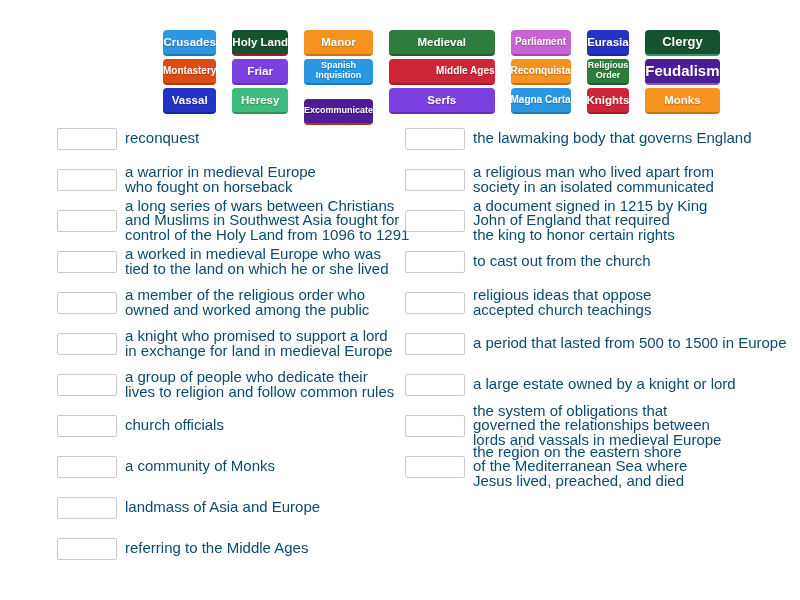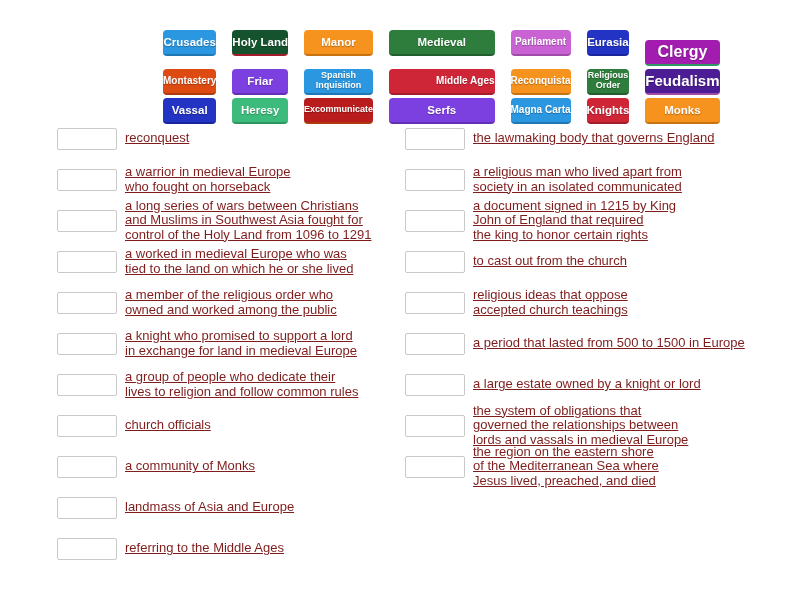--- a/index.html
+++ b/index.html
@@ -30,21 +30,21 @@
 
   
   .col { position: absolute; display: flex; flex-direction: column; }
   .col-left  { left: 57px;  top: 118px; width: 342px; }
   .col-right { left: 405px; top: 118px; width: 380px; justify-content: space-between; }
   .def-row { height: 41px; display: flex; align-items: center; gap: 8px; }
   .answer-slot {
     width: 60px; height: 22px; flex-shrink: 0; box-sizing: border-box;
     background: #ffffff; border: 1px solid #c9c9c9; border-radius: 2px;
   }
-  .def-text { font-size: 13px; line-height: 14.5px; color: #7f1d1d; text-decoration: underline; }
+  .def-text { font-size: 15px; line-height: 14.5px; color: #0c4a6e; }
   .def-line { white-space: nowrap; }
 </style>
 </head>
 <body>
 
 <div class="stage">
   <div class="word-bank" id="word-bank">
       <div class="tile" style="background: rgb(43, 151, 224); border-bottom-color: rgb(31, 120, 180); font-size: 11.5px;">
         <span class="tile-line">Crusades</span>
       </div>
@@ -56,21 +56,21 @@
       </div>
       <div class="tile" style="background: rgb(46, 125, 60); border-bottom-color: rgb(34, 94, 45); font-size: 11.5px;">
         <span class="tile-line">Medieval</span>
       </div>
       <div class="tile" style="background: rgb(201, 99, 212); border-bottom-color: rgb(160, 74, 170); font-size: 10px; text-align: center;">
         <span class="tile-line">Parliament</span>
       </div>
       <div class="tile" style="background: rgb(35, 52, 196); border-bottom-color: rgb(25, 38, 155); font-size: 11.5px;">
         <span class="tile-line">Eurasia</span>
       </div>
-      <div class="tile" style="background: #a21caf; border-bottom-color: rgb(46, 150, 96); font-size: 16px; margin-top: 10px;">
+      <div class="tile" style="background: #14532d; border-bottom-color: rgb(46, 150, 96); font-size: 13px;">
         <span class="tile-line">Clergy</span>
       </div>
       <div class="tile" style="background: rgb(221, 74, 18); border-bottom-color: rgb(174, 57, 13); font-size: 10px;">
         <span class="tile-line">Montastery</span>
       </div>
       <div class="tile" style="background: rgb(125, 64, 224); border-bottom-color: rgb(97, 48, 179); font-size: 11.5px;">
         <span class="tile-line">Friar</span>
       </div>
       <div class="tile" style="background: rgb(43, 151, 224); border-bottom-color: rgb(31, 120, 180); font-size: 9px;">
         <span class="tile-line">Spanish</span>
@@ -88,21 +88,21 @@
       </div>
       <div class="tile" style="background: #4c1d95; border-bottom-color: rgb(160, 74, 170); font-size: 15px;">
         <span class="tile-line">Feudalism</span>
       </div>
       <div class="tile" style="background: rgb(35, 52, 196); border-bottom-color: rgb(25, 38, 155); font-size: 11.5px;">
         <span class="tile-line">Vassal</span>
       </div>
       <div class="tile" style="background: rgb(61, 187, 124); border-bottom-color: rgb(46, 150, 96); font-size: 11.5px;">
         <span class="tile-line">Heresy</span>
       </div>
-      <div class="tile" style="background: #b91c1c; border-bottom-color: rgb(174, 57, 13); font-size: 9px;">
+      <div class="tile" style="background: #4c1d95; border-bottom-color: rgb(174, 57, 13); font-size: 9px; margin-top: 11px;">
         <span class="tile-line">Excommunicate</span>
       </div>
       <div class="tile" style="background: rgb(125, 64, 224); border-bottom-color: rgb(97, 48, 179); font-size: 11.5px;">
         <span class="tile-line">Serfs</span>
       </div>
       <div class="tile" style="background: rgb(43, 151, 224); border-bottom-color: rgb(31, 120, 180); font-size: 10px;">
         <span class="tile-line">Magna Carta</span>
       </div>
       <div class="tile" style="background: rgb(207, 38, 55); border-bottom-color: rgb(163, 28, 42); font-size: 11.5px;">
         <span class="tile-line">Knights</span>

